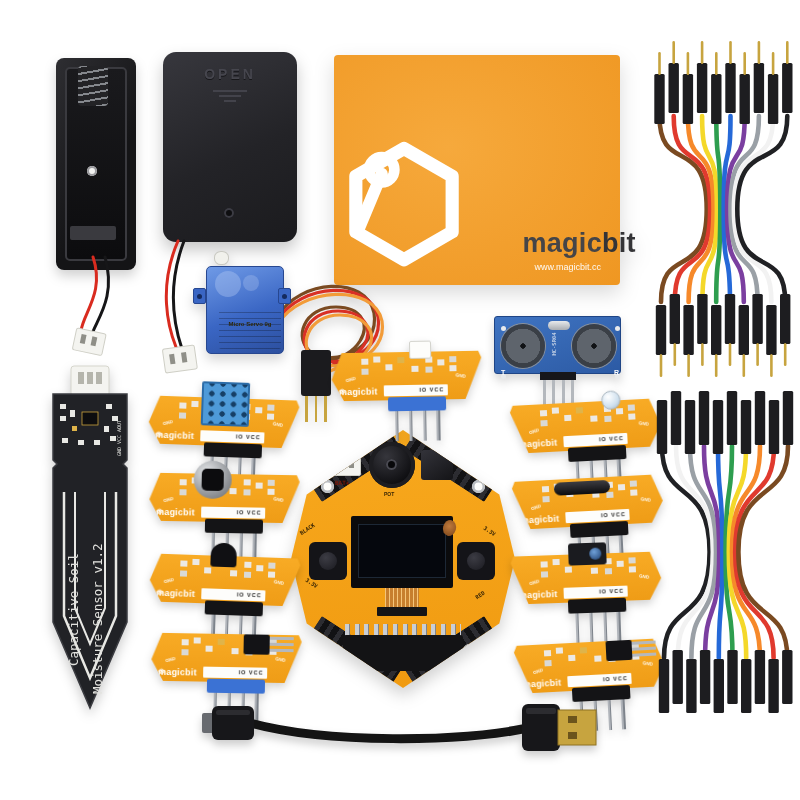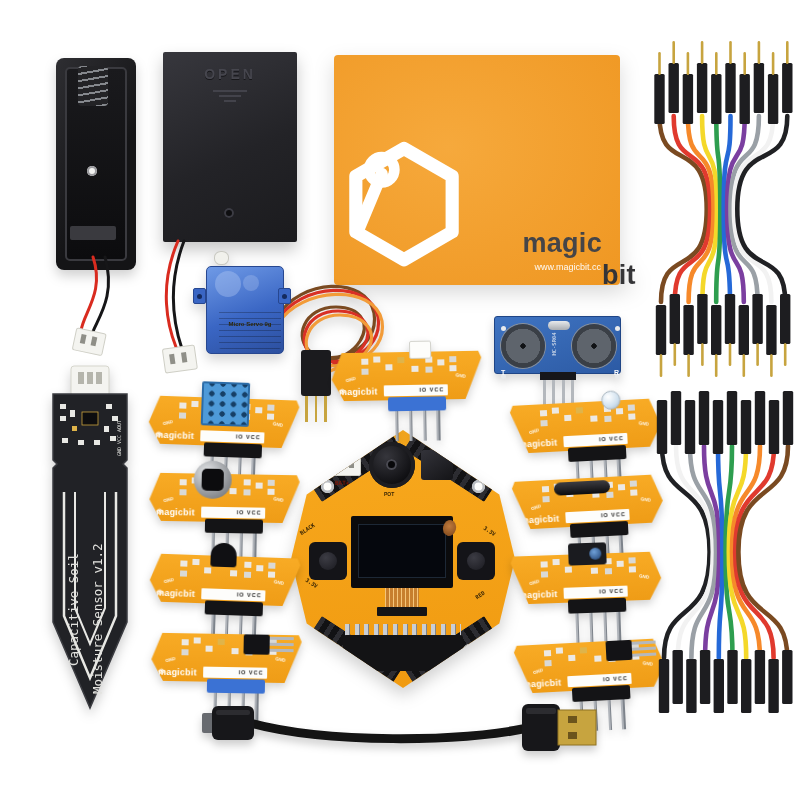--- a/index.html
+++ b/index.html
@@ -11,40 +11,40 @@
   .bholder{left:56px;top:58px;width:80px;height:212px;background:linear-gradient(120deg,#2e2e32,#141416 60%);
            border-radius:8px;filter:drop-shadow(0 6px 6px rgba(0,0,0,.18));}
   .bcavity{left:9px;top:9px;width:62px;height:194px;background:linear-gradient(180deg,#1a1a1d,#0c0c0e);
            border-radius:5px;border:2px solid #3a3a3f;}
   .bspring{left:22px;top:8px;width:30px;height:40px;border-radius:4px;
            background:repeating-linear-gradient(170deg,#85888d 0 2px,#232326 2px 7px);}
   .bplate{left:14px;top:168px;width:46px;height:14px;background:#3a3a3f;border-radius:2px;}
   .bhole{left:31px;top:108px;width:10px;height:10px;border-radius:50%;background:#f2f2f0;box-shadow:inset 0 0 0 2px #9a9a9e;}
 
   
-  .bbox{left:163px;top:52px;width:134px;height:190px;border-radius:2px;
+  .bbox{left:163px;top:52px;width:134px;height:190px;border-radius:13px;
         background:linear-gradient(155deg,#37373d,#232327 55%,#1b1b1e);
         filter:drop-shadow(0 8px 8px rgba(0,0,0,.22));}
   .bbox .open{left:0;top:14px;width:100%;text-align:center;font-weight:bold;font-size:14px;
         letter-spacing:3px;color:#46464e;text-shadow:0 1px 0 #17171a;}
   .bbox .arr{left:50%;height:2px;background:#43434b;transform:translateX(-50%);}
   .bbox .a1{top:38px;width:34px;} .bbox .a2{top:43px;width:22px;} .bbox .a3{top:48px;width:12px;}
   .bbox .screw{left:61px;top:156px;width:10px;height:10px;border-radius:50%;background:#0e0e10;
         box-shadow:inset 0 0 0 2px #3c3c44;}
 
   
   .wiresvg{overflow:visible;}
 
   
   .guide{left:334px;top:55px;width:286px;height:230px;border-radius:4px;
          background:radial-gradient(120% 120% at 40% 40%,#f6a93c,#ef9722 70%,#ea8f1c);
          filter:drop-shadow(0 8px 10px rgba(0,0,0,.15));}
   .guide .title{right:16px;top:20px;font-size:20px;font-weight:800;letter-spacing:.5px;color:#fff;}
   .guide .brand{right:18px;bottom:26px;font-size:27px;font-weight:bold;color:#454548;letter-spacing:.3px;}
-  .guide .brand .b2{position:static;color:#343437;margin-top:32px;}
+  .guide .brand .b2{position:static;color:#343437;}
   .guide .url{right:19px;bottom:13px;font-size:9px;color:#fff;opacity:.95;}
 
   
   .servo{left:200px;top:258px;width:230px;height:150px;filter:drop-shadow(0 6px 6px rgba(0,0,0,.16));}
   .sbody{left:6px;top:8px;width:78px;height:88px;border-radius:5px;
          background:linear-gradient(160deg,#6f9ae6,#3a66c4 55%,#2c4f9e);border:1px solid #274790;}
   .sgear1{left:8px;top:4px;width:26px;height:26px;border-radius:50%;background:rgba(190,210,245,.35);}
   .sgear2{left:36px;top:8px;width:16px;height:16px;border-radius:50%;background:rgba(190,210,245,.28);}
   .sshaft{left:14px;top:-7px;width:15px;height:14px;border-radius:45%;background:#f1f1ec;border:1px solid #c9c9c2;}
   .stab{top:30px;width:13px;height:16px;background:#3a66c4;border:1px solid #274790;border-radius:2px;}

